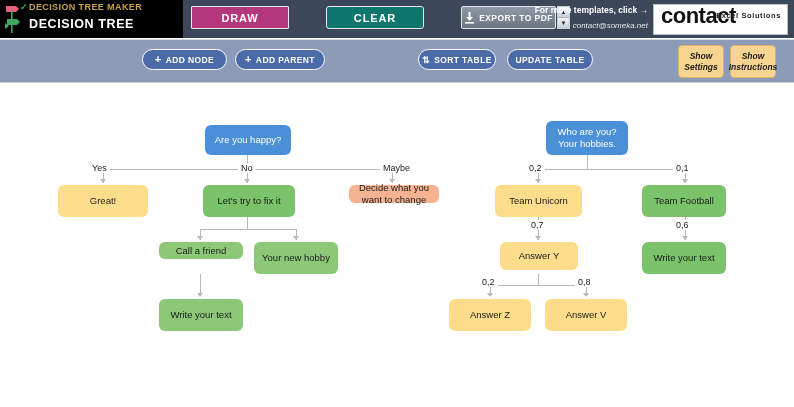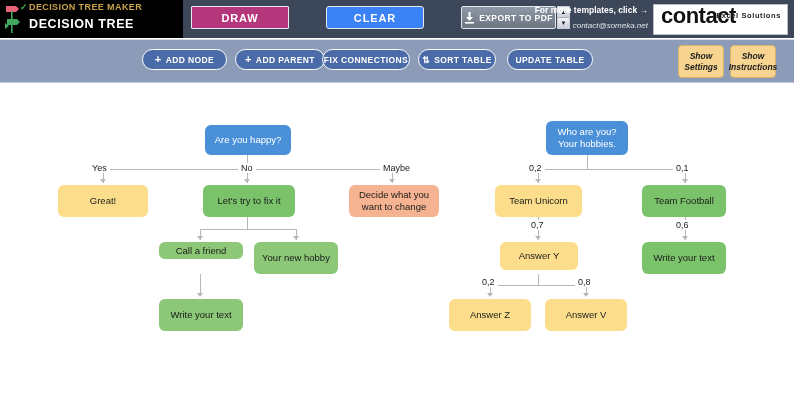--- a/index.html
+++ b/index.html
@@ -79,21 +79,21 @@
     font-size: 11px;
     font-weight: bold;
     letter-spacing: .9px;
     display: flex; align-items: center; justify-content: center;
     box-sizing: border-box;
   }
   .btn-clear {
     position: absolute;
     left: 143px; top: 6px;
     width: 98px; height: 23px;
-    background: #3b82f6;
+    background: #0f766e;
     border: 1.5px solid #e8e8ee;
     border-radius: 3px;
     color: #ffffff;
     font-size: 11px;
     font-weight: bold;
     letter-spacing: .9px;
     display: flex; align-items: center; justify-content: center;
     box-sizing: border-box;
   }
   .btn-export {
@@ -327,23 +327,20 @@
   <div class="pill p1">
     <span class="plus">+</span>
     <span>ADD NODE</span>
   </div>
 
   <div class="pill p2">
     <span class="plus">+</span>
     <span>ADD PARENT</span>
   </div>
 
-  <div class="pill p3">
-    <span>FIX CONNECTIONS</span>
-  </div>
 
   <div class="pill p4">
     <span class="sort-ico">⇅</span>
     <span>SORT  TABLE</span>
   </div>
 
   <div class="pill p5">
     <span>UPDATE TABLE</span>
   </div>
 </div>
@@ -394,21 +391,21 @@
   <div class="edge edge-h" style="left:490px; top:201px; width:96px;"></div>
   <div class="edge edge-v" style="left:490px; top:201px; height:11px;"></div>
   <div class="edge edge-v" style="left:586px; top:201px; height:11px;"></div>
   <div class="arrow" style="left:487px; top:209px;"></div>
   <div class="arrow" style="left:583px; top:209px;"></div>
 
   <div id="node-layer">
       <div class="node n-blue" style="left: 205px; top: 41px; width: 86px; height: 30px;">Are you happy?</div>
       <div class="node n-yellow" style="left: 58px; top: 101px; width: 90px; height: 32px;">Great!</div>
       <div class="node n-green" style="left: 203px; top: 101px; width: 92px; height: 32px;">Let's try to fix it</div>
-      <div class="node n-peach" style="left: 349px; top: 101px; width: 90px; height: 32px;">Decide what you<br>want to change</div>
+      <div class="node n-peach" style="left: 349px; top: 101px; width: 90px; height: 18px;">Decide what you<br>want to change</div>
       <div class="node n-lgreen" style="left: 159px; top: 158px; width: 84px; height: 17px;">Call a friend</div>
       <div class="node n-lgreen" style="left: 254px; top: 158px; width: 84px; height: 32px;">Your new hobby</div>
       <div class="node n-lgreen" style="left: 159px; top: 215px; width: 84px; height: 32px;">Write your text</div>
       <span class="elabel" style="left: 89px; top: 79px;">Yes</span>
       <span class="elabel" style="left: 238px; top: 79px;">No</span>
       <span class="elabel" style="left: 380px; top: 79px;">Maybe</span>
       <div class="node n-blue" style="left: 546px; top: 37px; width: 82px; height: 34px;">Who are you?<br>Your hobbies.</div>
       <div class="node n-yellow" style="left: 495px; top: 101px; width: 87px; height: 32px;">Team Unicorn</div>
       <div class="node n-green" style="left: 642px; top: 101px; width: 84px; height: 32px;">Team Football</div>
       <div class="node n-yellow" style="left: 500px; top: 158px; width: 78px; height: 28px;">Answer Y</div>

